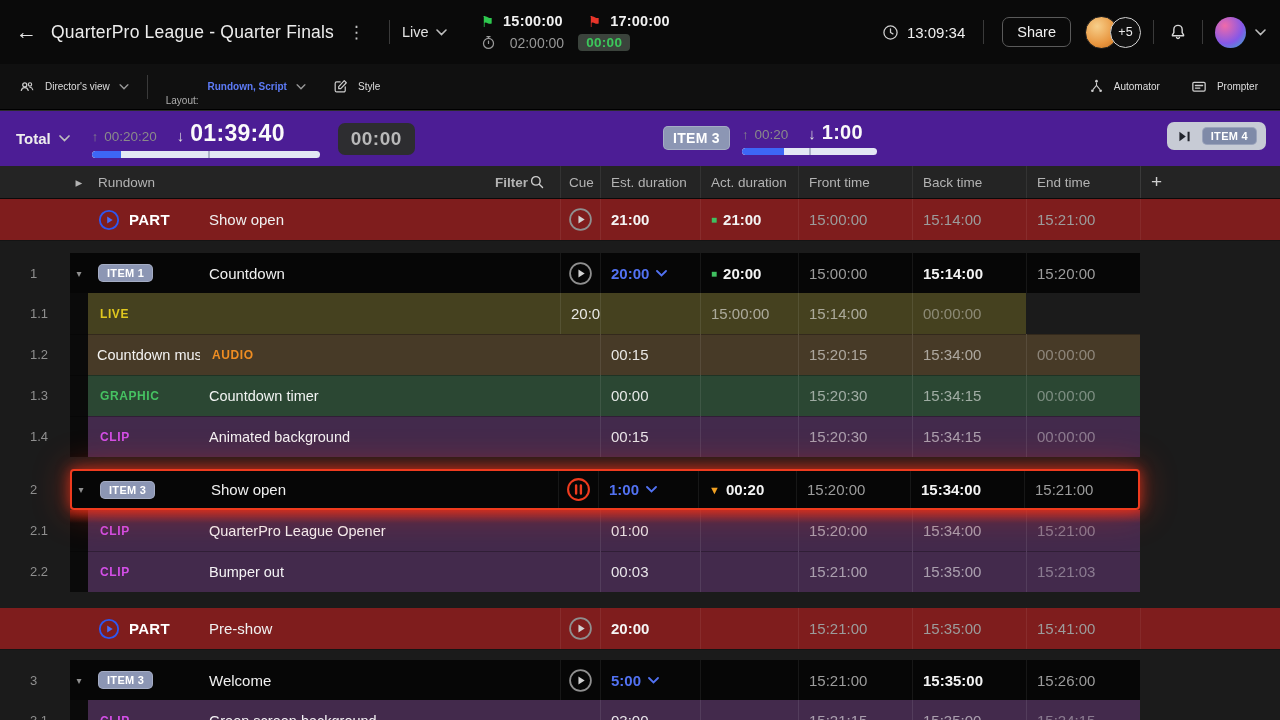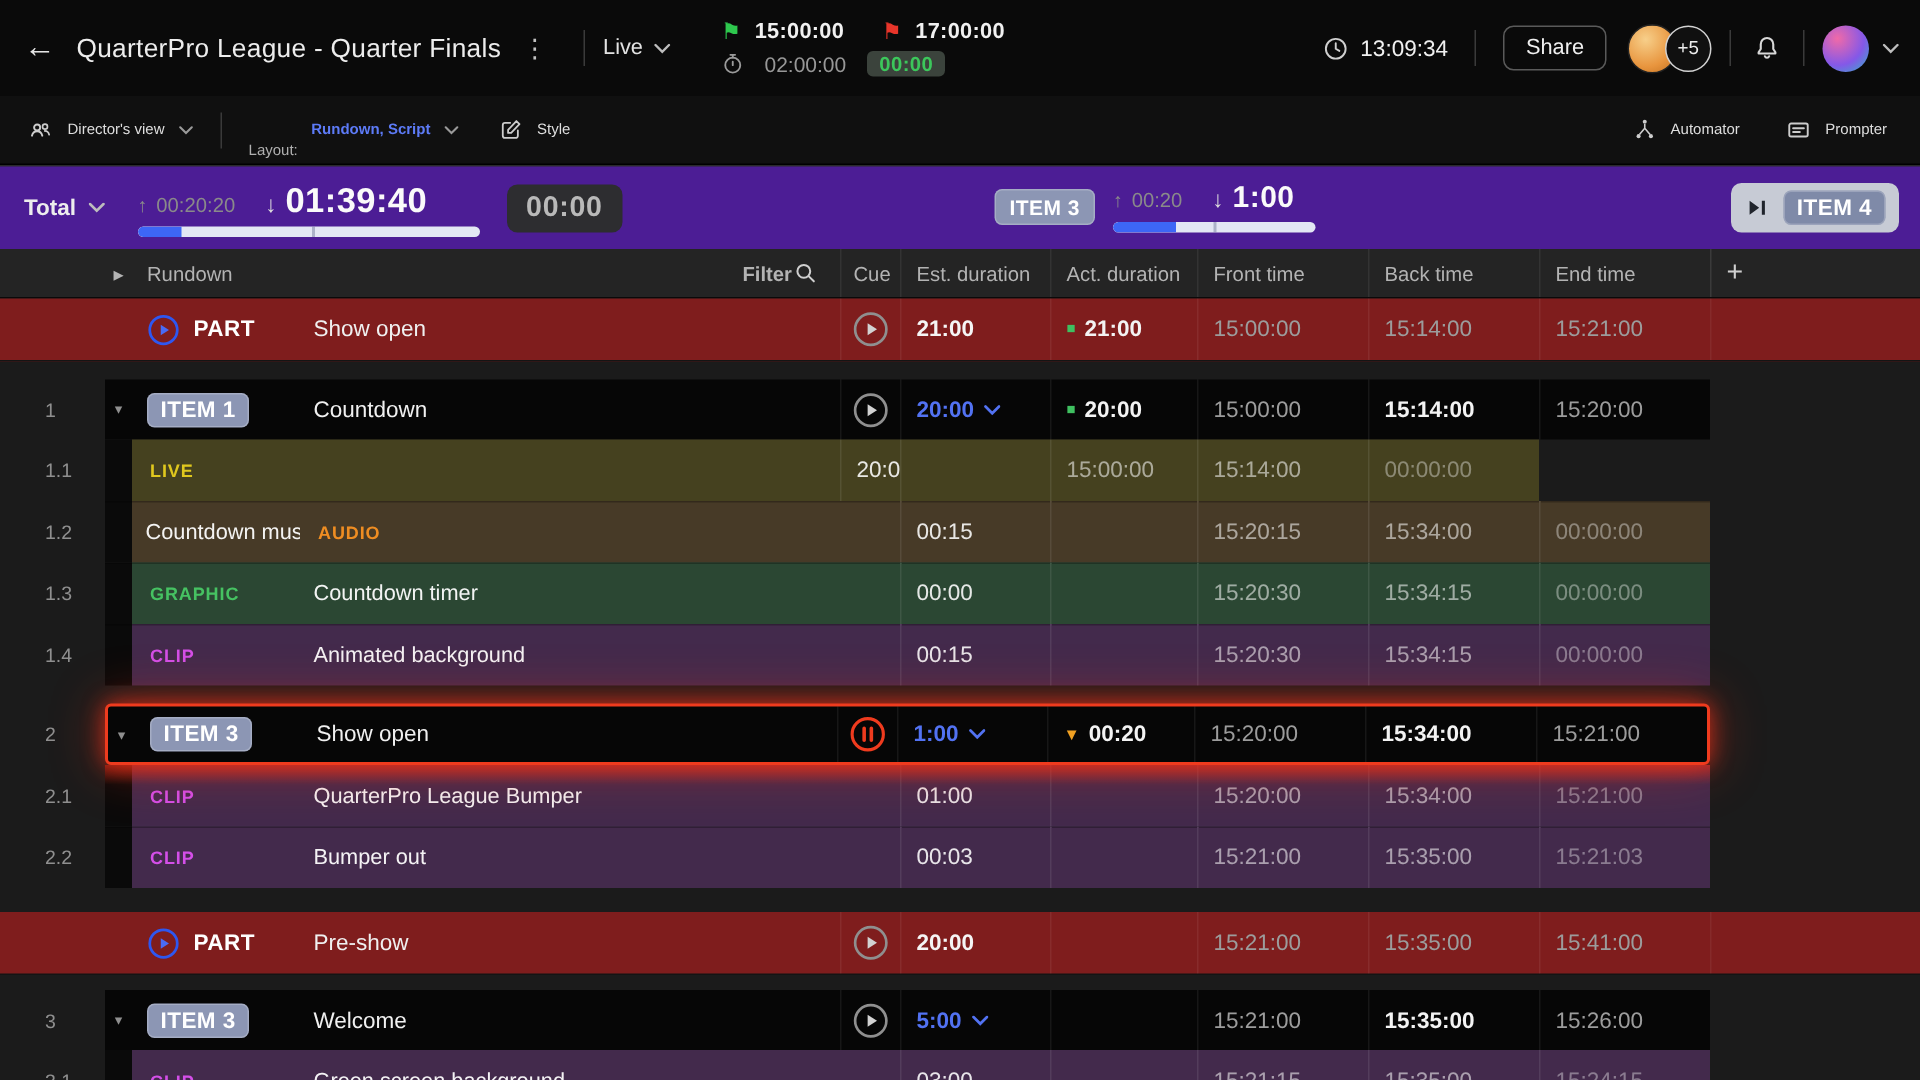--- a/index.html
+++ b/index.html
@@ -52,21 +52,21 @@
   .upval{color:#8a8a8a;font-size:13.5px;margin-right:14px;}
   .downlab{color:#dedede;font-size:15px;}
   .downval{color:#fafafa;font-size:23px;font-weight:700;letter-spacing:.3px;}
   .bar{height:7px;background:#e3e7f4;border-radius:4px;position:relative;overflow:hidden;}
   .bar.total{width:228px;}
   .bar.item{width:135px;}
   .fill{height:100%;background:#3d66f6;border-radius:4px 0 0 4px;}
   .marker{position:absolute;top:0;bottom:0;left:0;border-right:2px solid rgba(70,80,120,.35);}
   .overbox{margin-left:18px;background:#2d2d30;border-radius:7px;padding:5px 13px;color:#b9b9b9;font-size:19px;font-weight:600;letter-spacing:.5px;}
   .itemblock{position:absolute;left:663px;top:10px;display:flex;align-items:center;gap:12px;}
-  .ibadge{background:#8c96b4;color:#fff;font-weight:700;font-size:15px;padding:3px 9px;border-radius:5px;letter-spacing:.3px;box-shadow:inset 0 0 0 1px rgba(255,255,255,.22);white-space:nowrap;}
+  .ibadge{background:#8c96b4;color:#fff;font-weight:700;font-size:11px;padding:3px 9px;border-radius:5px;letter-spacing:.3px;box-shadow:inset 0 0 0 1px rgba(255,255,255,.22);white-space:nowrap;}
   .ibadge.big{font-size:14px;padding:4px 10px;}
   .istats{display:flex;flex-direction:column;gap:4px;}
   .downval.sm{font-size:20px;}
   .nextbtn{position:absolute;right:14px;top:11px;background:#c7cbd5;border:none;border-radius:7px;display:flex;align-items:center;gap:9px;padding:5px 9px;cursor:pointer;font-family:inherit;}
   .nextbtn .ibadge{background:#7f8aa8;}
 
   
   .rw{display:flex;}
   .gut{width:70px;flex:none;display:flex;align-items:center;padding-left:30px;box-sizing:border-box;color:#8f8f8f;font-size:13px;}
   .body{width:1070px;flex:none;display:grid;grid-template-columns:18px 112px 1fr 40px 100px 98px 114px 114px 114px;box-sizing:border-box;position:relative;}
@@ -577,21 +577,21 @@
   <div class="rw sub clip bleed">
     <div class="gut">
         <span>2.1</span>
       </div>
     <div class="body">
       <div class="c chevspine"></div>
       <div class="c tag">
           <span>CLIP</span>
         </div>
       <div class="c titlecell">
-          <span>QuarterPro League Bumper</span>
+          <span>QuarterPro League Opener</span>
         </div>
       <div class="c cuecell"></div>
       <div class="c estcell bl cell-pad">
           <span>01:00</span>
         </div>
       <div class="c actcell bl"></div>
       <div class="c t bl cell-pad">
           <span>15:20:00</span>
         </div>
       <div class="c t bl cell-pad">

